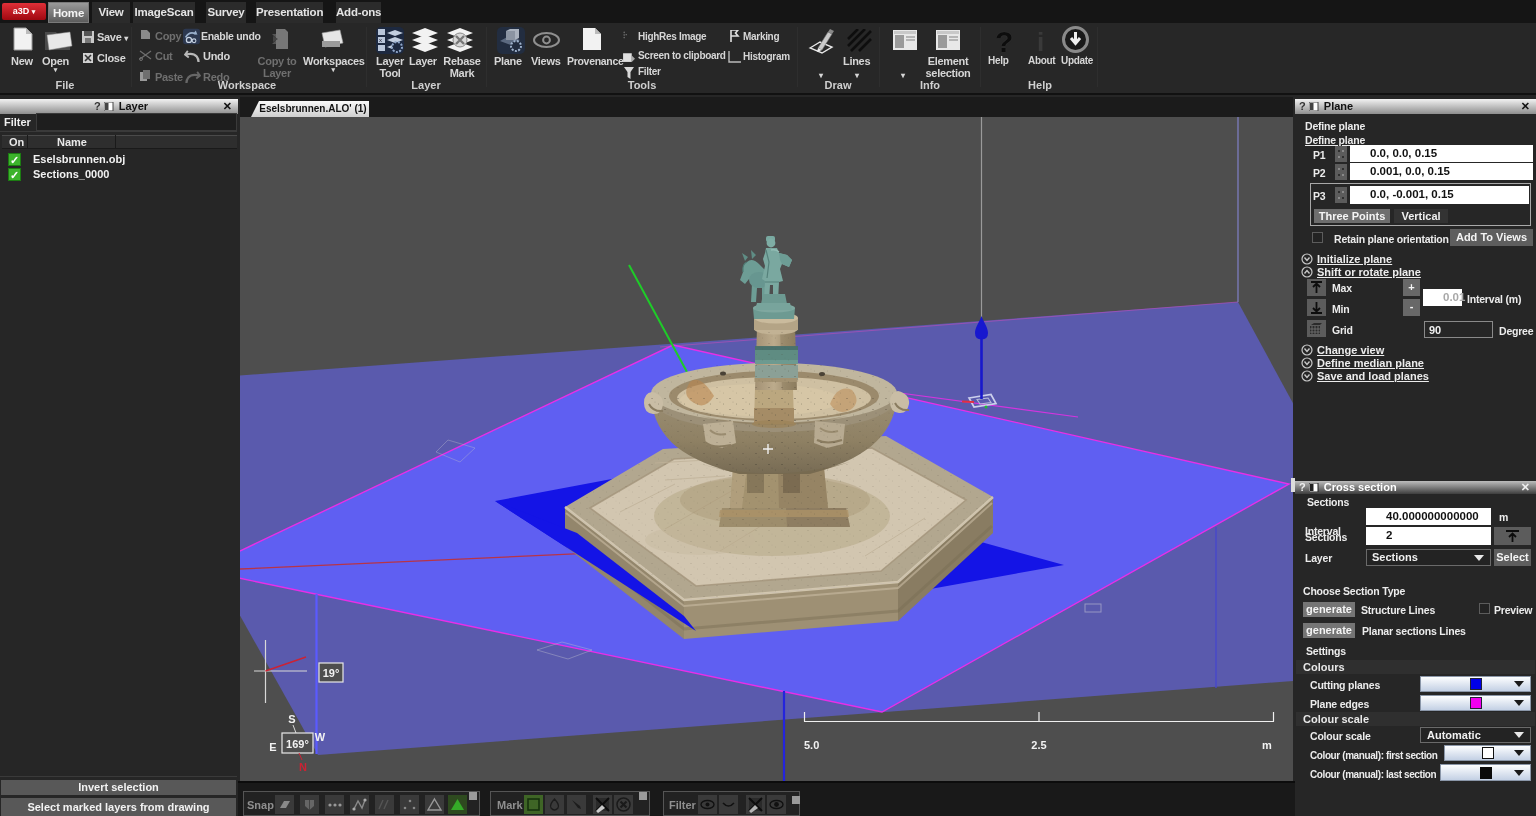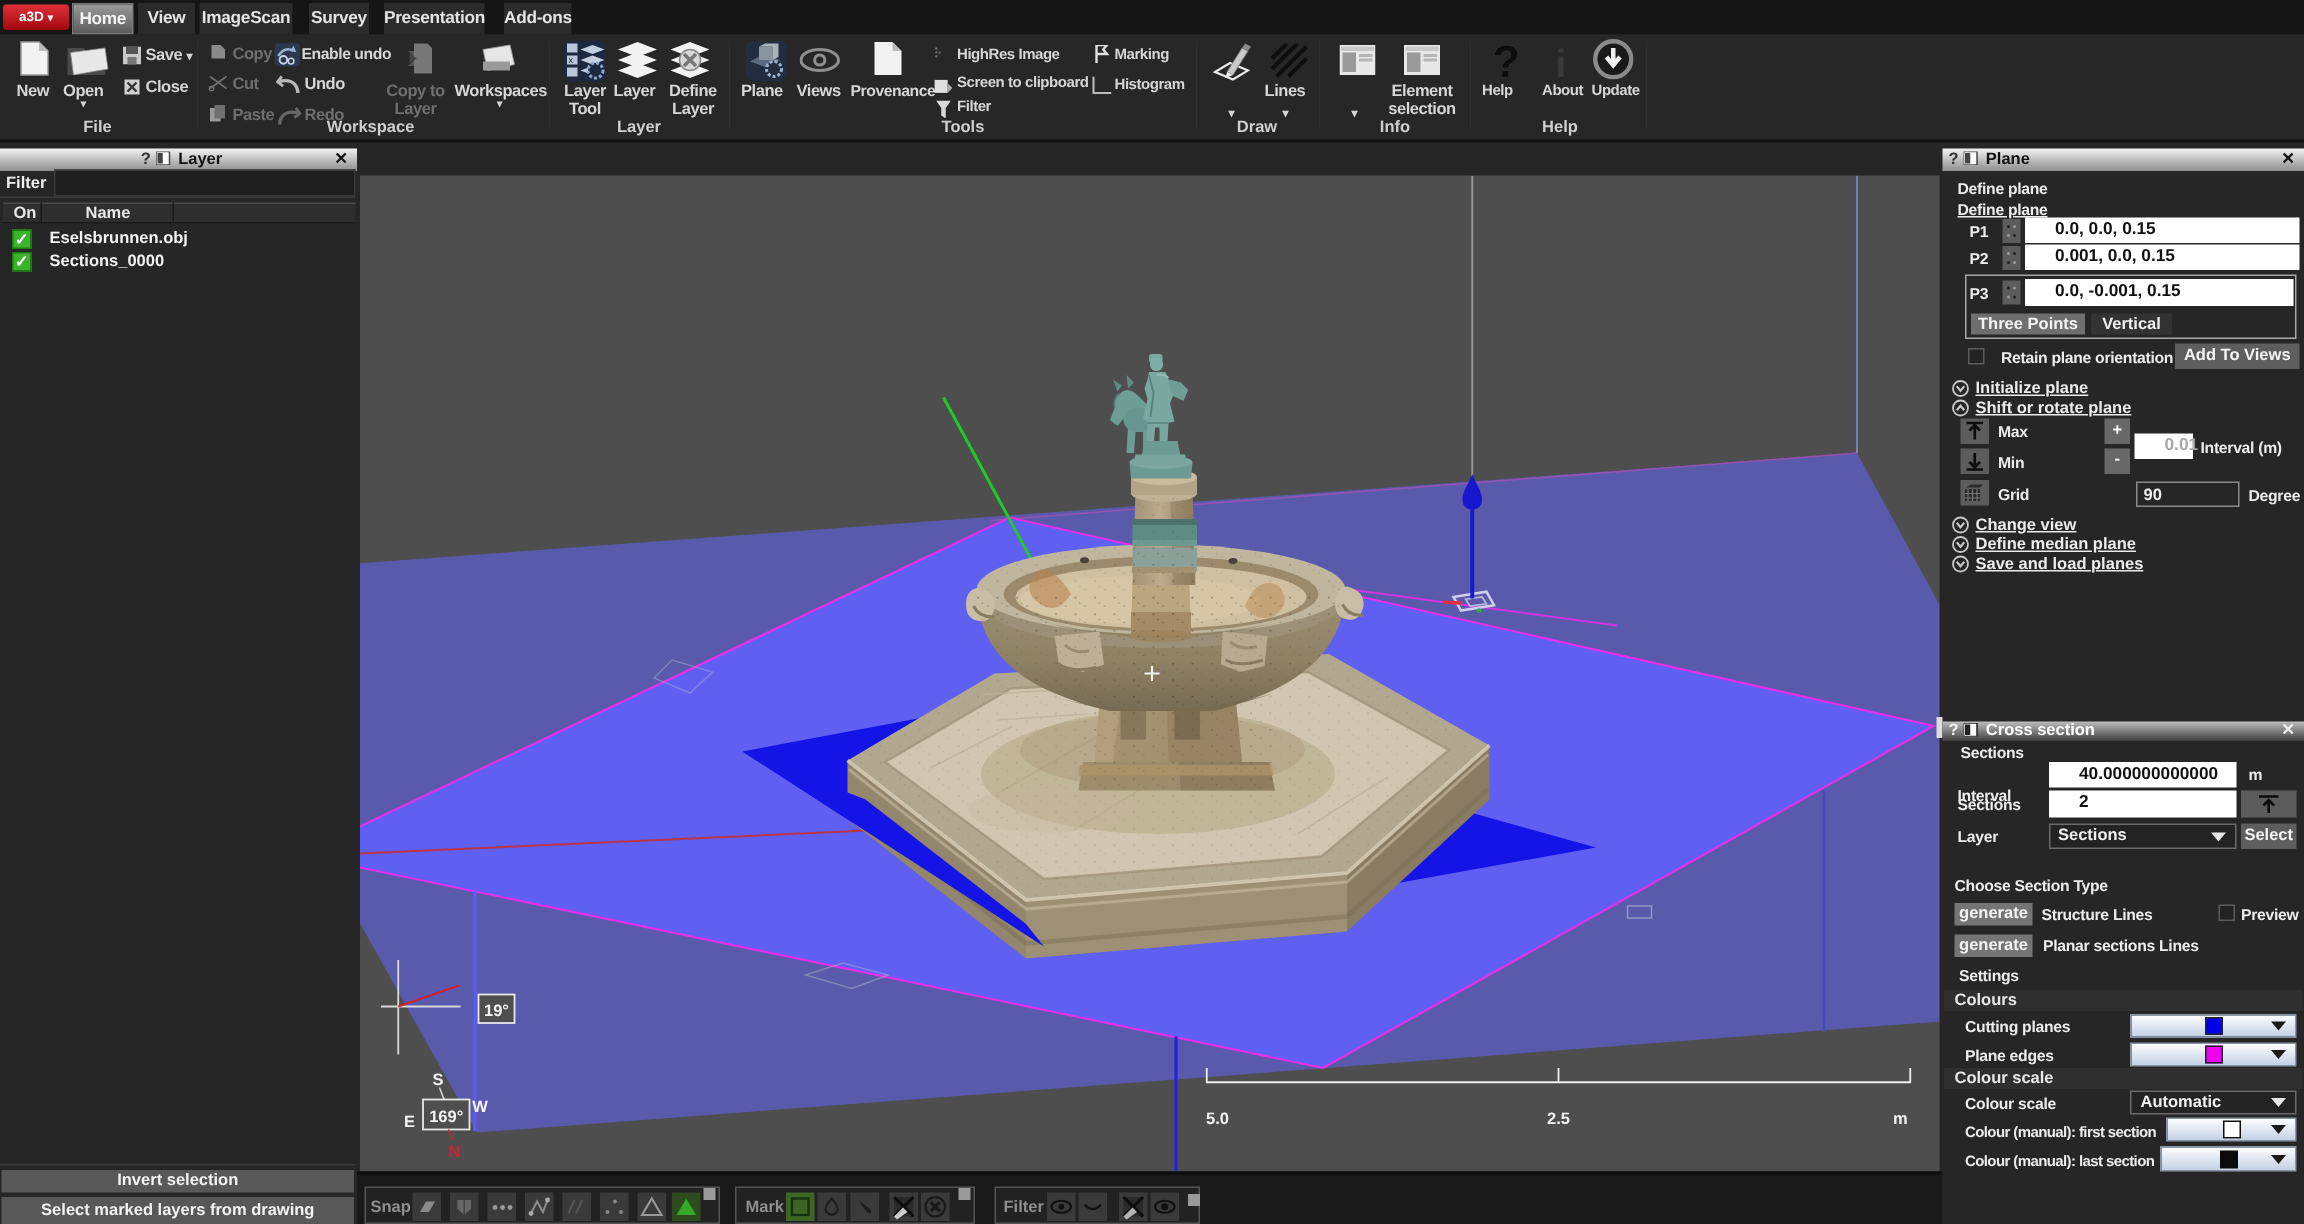--- a/index.html
+++ b/index.html
@@ -187,21 +187,21 @@
     <div class="ritem" style="left:372px;top:32px;width:36px;text-align:center;line-height:12px;">Layer Tool</div>
     <svg class="abs" style="left:412px;top:5px" width="26" height="25" viewBox="0 0 26 25">
       <path d="M13 0 l13 5 -13 5 -13 -5 z M13 7 l13 5 -13 5 -13 -5 z M13 14 l13 5 -13 5 -13 -5 z" fill="#f2f2f2"></path>
     </svg>
     <div class="ritem" style="left:409px;top:32px;">Layer</div>
     <svg class="abs" style="left:447px;top:5px" width="26" height="25" viewBox="0 0 26 25">
       <path d="M13 0 l13 5 -13 5 -13 -5 z M13 7 l13 5 -13 5 -13 -5 z M13 14 l13 5 -13 5 -13 -5 z" fill="#f2f2f2"></path>
       <circle cx="13" cy="12" r="7" fill="#d8d8d8" stroke="#888" stroke-width="1"></circle>
       <path d="M9 8 L17 16 M17 8 L9 16" stroke="#777" stroke-width="2.4"></path>
     </svg>
-    <div class="ritem" style="left:441px;top:32px;width:42px;text-align:center;line-height:12px;">Define Layer</div>
+    <div class="ritem" style="left:441px;top:32px;width:42px;text-align:center;line-height:12px;">Rebase Mark</div>
 
     <svg class="abs" style="left:497px;top:4px" width="28" height="27" viewBox="0 0 28 27">
       <rect x="0" y="0" width="28" height="27" rx="5" fill="#222d40"></rect>
       <path d="M3 14 l9 -5 11 4 -9 5 z" fill="#5c6a80"></path>
       <path d="M9 4 h9 v9 h-9 z" fill="#8b94a2"></path>
         <path d="M9 4 l4 -2 9 0 -4 2 z M18 4 l4 -2 0 9 -4 2 z" fill="#aab2be"></path>
       <circle cx="19" cy="19" r="5" fill="#222d40" stroke="#9fb2cc" stroke-width="2" stroke-dasharray="2 1.4"></circle>
     </svg>
     <div class="ritem" style="left:494px;top:32px;">Plane</div>
     <svg class="abs" style="left:533px;top:9px" width="27" height="16" viewBox="0 0 27 16">
@@ -296,20 +296,23 @@
 
     <div class="chk-green" style="left:8px;top:56px;">✓</div>
     <div class="abs lbl" style="left:33px;top:56px;color:#f2f2f2;">Eselsbrunnen.obj</div>
     <div class="chk-green" style="left:8px;top:71px;">✓</div>
     <div class="abs lbl" style="left:33px;top:71px;color:#f2f2f2;">Sections_0000</div>
 
     <div class="abs" style="left:0;top:679px;width:237px;height:1px;background:#3a3a3a;"></div>
     <div class="bigbtn" style="top:683px;">Invert selection</div>
     <div class="bigbtn" style="top:701px;height:18px;line-height:18px;">Select marked layers from drawing</div>
   </div>
+  <div id="tabbar" class="abs">
+      <div id="vtab">Eselsbrunnen.ALO' (1)</div>
+    </div>
   <div id="viewport" class="abs">
   <svg width="1053" height="669" viewBox="240 117 1053 669">
     <defs>
       <linearGradient id="wallg" x1="0" y1="0" x2="0" y2="1">
         <stop offset="0" stop-color="#b2a487"></stop>
             <stop offset="1" stop-color="#8d8066"></stop>
       </linearGradient>
       <linearGradient id="bowlg" x1="0" y1="0" x2="0" y2="1">
         <stop offset="0" stop-color="#9b8e74"></stop>
             <stop offset=".55" stop-color="#8f8164"></stop>

